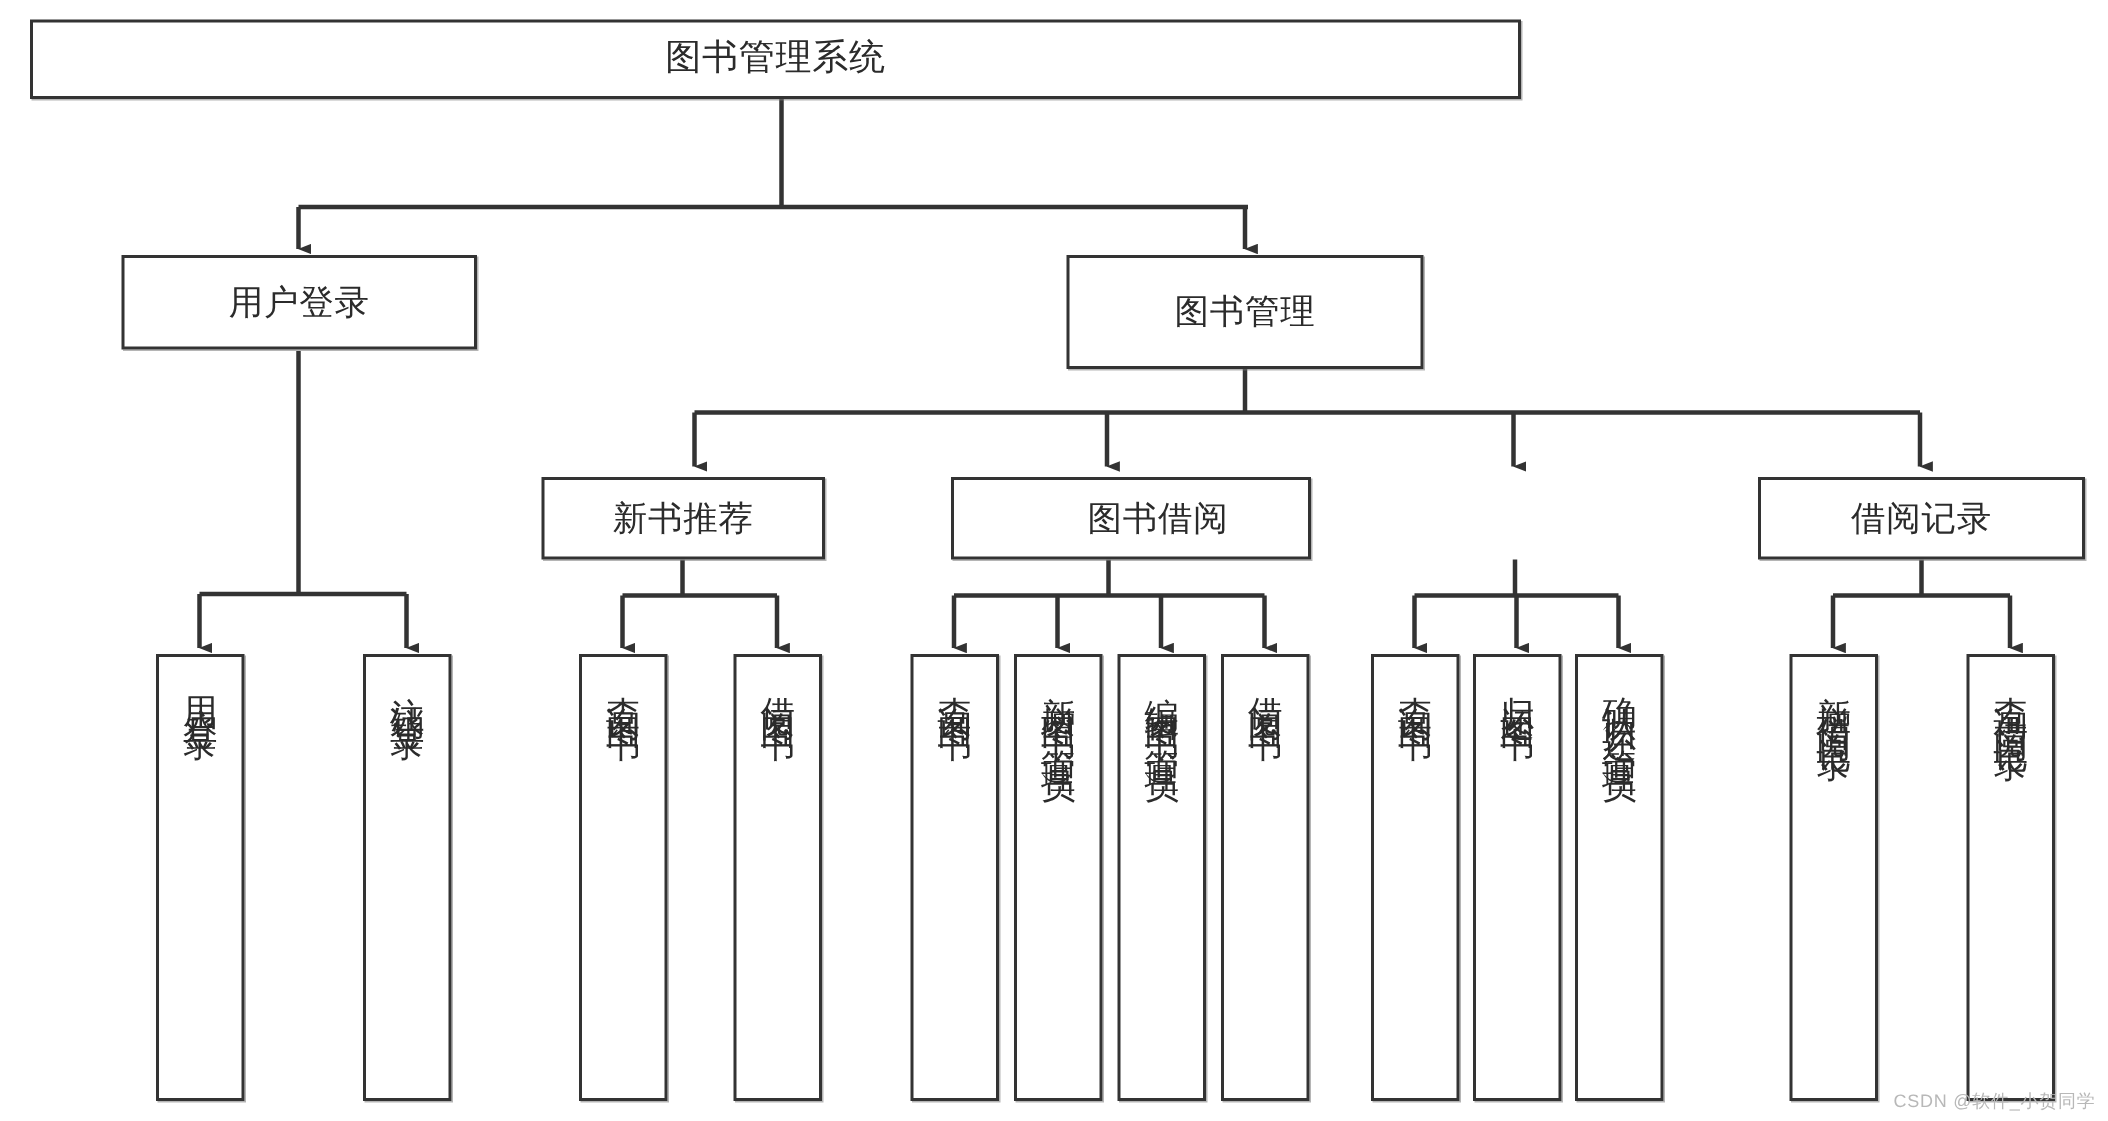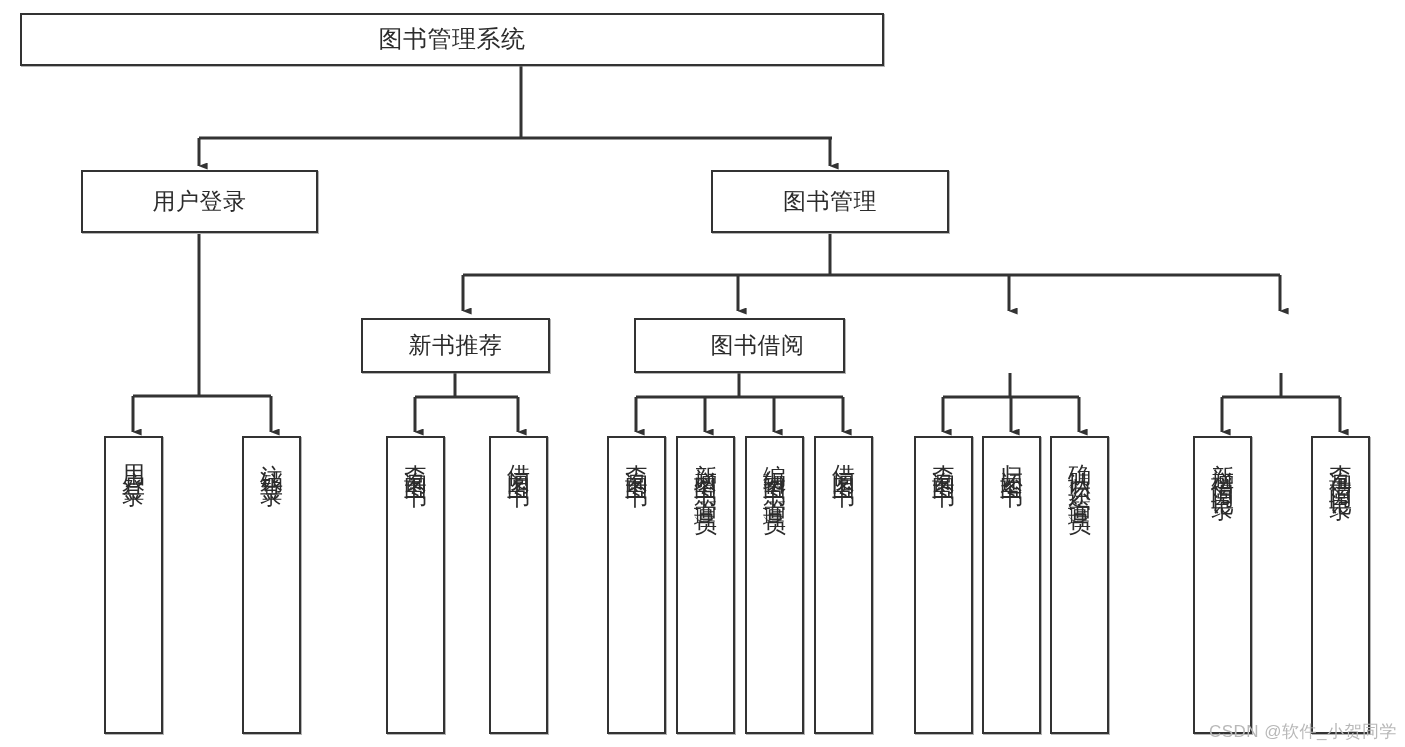--- a/index.html
+++ b/index.html
@@ -65,21 +65,21 @@
     text-orientation: upright;
     font-size: 23px;
     line-height: 1.0;
     letter-spacing: 7px;
     white-space: nowrap;
   }
   #watermark {
     position: absolute;
     right: 8px;
     bottom: 4px;
-    font-size: 17px;
+    font-size: 12px;
     color: #b8b8b8;
     z-index: 5;
     white-space: nowrap;
     letter-spacing: 0.5px;
   }
 </style>
 </head>
 <body>
 
 <div id="diagram-canvas">
@@ -129,41 +129,44 @@
       <path d="M1011,397 L1011,432" marker-end="url(#arrowhead)"></path>
       <path d="M1079,397 L1079,432" marker-end="url(#arrowhead)"></path>
 
       <path d="M1281,373 L1281,397"></path>
       <path d="M1222,397 L1340,397"></path>
       <path d="M1222,397 L1222,432" marker-end="url(#arrowhead)"></path>
       <path d="M1340,397 L1340,432" marker-end="url(#arrowhead)"></path>
     </g>
   </svg>
 
-  <div class="node horiz root" style="left:20px; top:13px; width:864px; height:53px;font-family:Liberation Serif, serif;">
+  <div class="node horiz root" style="left:20px; top:13px; width:994px; height:53px;font-family:Liberation Serif, serif;">
     <span class="label">图书管理系统</span>
   </div>
 
   <div class="node horiz" style="left:81px; top:170px; width:237px; height:63px;">
     <span class="label">用户登录</span>
   </div>
 
-  <div class="node horiz" style="left:711px; top:170px; width:238px; height:63px;">
+  <div class="node horiz" style="left:711px; top:170px; width:238px; height:76px;">
     <span class="label">图书管理</span>
   </div>
 
   <div class="node horiz" style="left:361px; top:318px; width:189px; height:55px;font-family:Liberation Serif, serif;">
     <span class="label">新书推荐</span>
   </div>
 
-  <div class="node horiz" style="left:634px; top:318px; width:211px; height:55px;padding-left:36px;">
+  <div class="node horiz" style="left:634px; top:318px; width:240px; height:55px;padding-left:36px;">
     <span class="label">图书借阅</span>
   </div>
 
 
+  <div class="node horiz" style="left:1172px; top:318px; width:218px; height:55px;">
+    <span class="label">借阅记录</span>
+  </div>
 
   <div class="node vert" style="left:104px; top:436px; width:59px; height:298px;">
     <span class="label">用户登录</span>
   </div>
 
   <div class="node vert" style="left:242px; top:436px; width:59px; height:298px;">
     <span class="label">注销登录</span>
   </div>
 
   <div class="node vert" style="left:386px; top:436px; width:59px; height:298px;">

